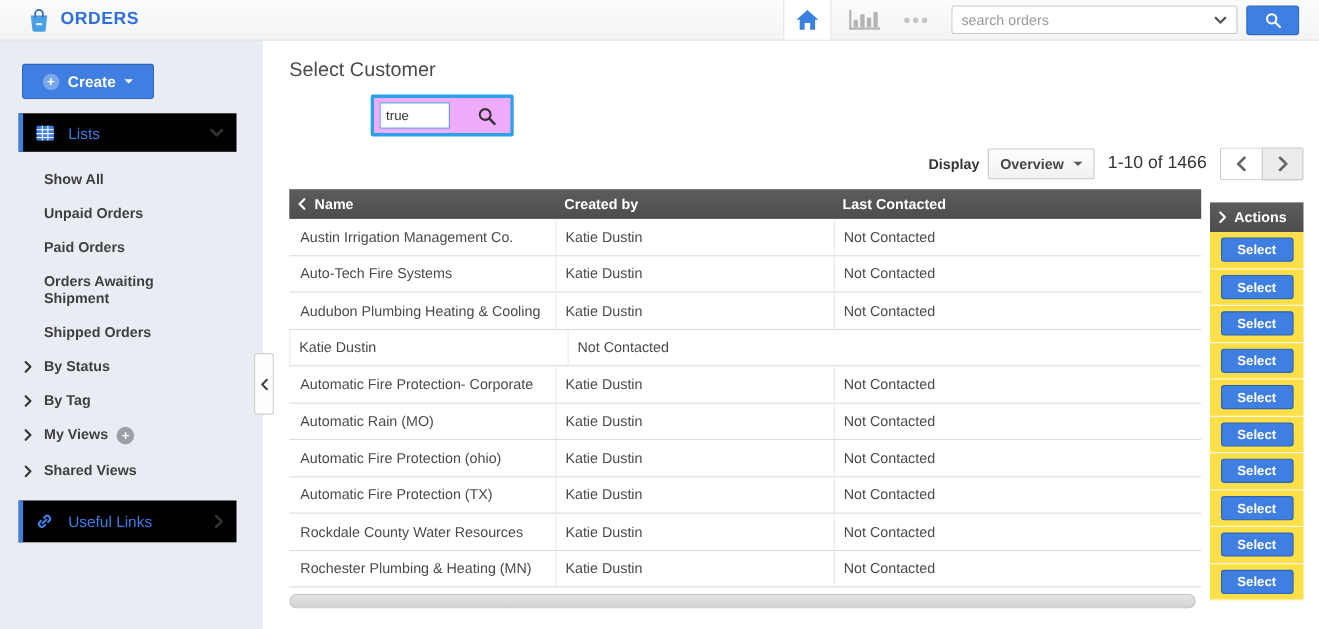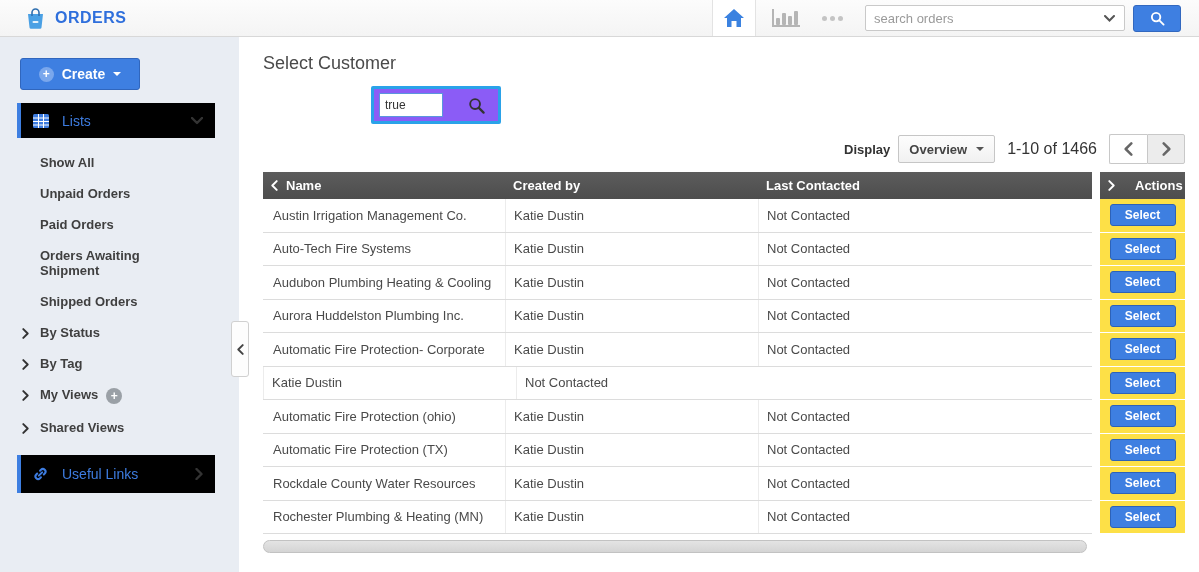--- a/index.html
+++ b/index.html
@@ -75,22 +75,22 @@
   .side-item.has-add .add-circle { display:inline-block; }
   .collapse-tab {
     position:absolute; left:231px; top:321px; width:18px; height:56px; z-index:5;
     background:#fdfdfd; border:1px solid #d0d0d0; border-radius:3px;
     display:flex; align-items:center; justify-content:center; cursor:pointer;
   }
   
   .main { position:absolute; left:239px; top:37px; right:0; bottom:0; background:#fff; padding-left:24px; }
   .page-title { margin-top:16px; font-size:18px; font-weight:normal; color:#4a4a4a; height:21px; }
   .search-widget {
-    margin:12px 0 0 108px; display:inline-flex; align-items:center; gap:16px;
-    border:3px solid #2aa2e9; background:#8b5cf6; padding:3px 5px; border-radius:2px;
+    margin:12px 0 0 74px; display:inline-flex; align-items:center; gap:16px;
+    border:3px solid #2aa2e9; background:#f0abfc; padding:3px 5px; border-radius:2px;
   }
   .widget-input { width:64px; height:24px; border:1px solid #5a96dd; font-size:12px; padding:0 5px; outline:none; font-family:inherit; color:#333; }
   .widget-search-btn { width:34px; height:26px; background:transparent; border:none; display:flex; align-items:center; justify-content:center; cursor:pointer; }
   .toolbar { width:922px; display:flex; align-items:center; justify-content:flex-end; gap:8px; margin-top:10px; height:30px; }
   .display-label { font-weight:bold; font-size:13px; color:#333; }
   .btn-overview {
     height:28px; padding:0 10px; cursor:pointer; font-family:inherit;
     background:linear-gradient(#fdfdfd,#f1f1f1); border:1px solid #c6c6c6; border-radius:2px;
     font-weight:bold; font-size:13px; color:#444; display:flex; align-items:center; gap:9px;
   }
@@ -109,22 +109,22 @@
   .th-name { width:242px; padding-left:8px; cursor:pointer; }
   .th-created { width:253px; padding-left:8px; }
   .th-contacted { flex:1; padding-left:8px; }
   .t-row { display:flex; height:33.5px; border-bottom:1px solid #dcdcdc; font-size:13px; color:#4a4a4a; }
   .cell { display:flex; align-items:center; height:100%; }
   .c-name { width:242px; padding-left:10px; }
   .c-created { width:253px; padding-left:8px; border-left:1px solid #ececec; }
   .c-contacted { flex:1; padding-left:8px; border-left:1px solid #ececec; }
   .actions-col { width:85px; margin-left:8px; }
   .a-header {
-    height:27px; display:flex; align-items:center; gap:20px; padding-left:8px;
-    background:linear-gradient(#5c5c5c,#4d4d4d); color:#fff; font-size:13px; font-weight:bold; cursor:pointer;
+    height:27px; display:flex; align-items:center; gap:7px; padding-left:8px;
+    background:linear-gradient(#5c5c5c,#4d4d4d); color:#fff; font-size:13px; font-weight:bold; cursor:pointer;margin-top:12px;
   }
   .a-cell { height:33.5px; background:#fde047; border-bottom:1px solid #fff; display:flex; align-items:center; justify-content:center; }
   .btn-select {
     width:66px; height:22px; cursor:pointer; font-family:inherit;
     background:#3e7fe1; border:1px solid #2d62b8; border-radius:3px;
     color:#fff; font-weight:bold; font-size:12px;
   }
   .h-scrollbar {
     margin-top:6px; width:824px; height:13px; cursor:pointer;
     background:linear-gradient(#e4e4e4,#d4d4d4); border:1px solid #c2c2c2; border-radius:7px;
@@ -344,32 +344,32 @@
     <div class="cell c-contacted">Not Contacted</div>
   </div>
 
   <div class="t-row">
     <div class="cell c-name">Audubon Plumbing Heating &amp; Cooling</div>
     <div class="cell c-created">Katie Dustin</div>
     <div class="cell c-contacted">Not Contacted</div>
   </div>
 
   <div class="t-row">
-    <div class="cell c-name">Aurora Huddelston Plumbing Inc.</div>
     <div class="cell c-created">Katie Dustin</div>
     <div class="cell c-contacted">Not Contacted</div>
   </div>
 
   <div class="t-row">
     <div class="cell c-name">Automatic Fire Protection- Corporate</div>
     <div class="cell c-created">Katie Dustin</div>
     <div class="cell c-contacted">Not Contacted</div>
   </div>
 
   <div class="t-row">
+    <div class="cell c-name">Automatic Rain (MO)</div>
     <div class="cell c-created">Katie Dustin</div>
     <div class="cell c-contacted">Not Contacted</div>
   </div>
 
   <div class="t-row">
     <div class="cell c-name">Automatic Fire Protection (ohio)</div>
     <div class="cell c-created">Katie Dustin</div>
     <div class="cell c-contacted">Not Contacted</div>
   </div>
 

